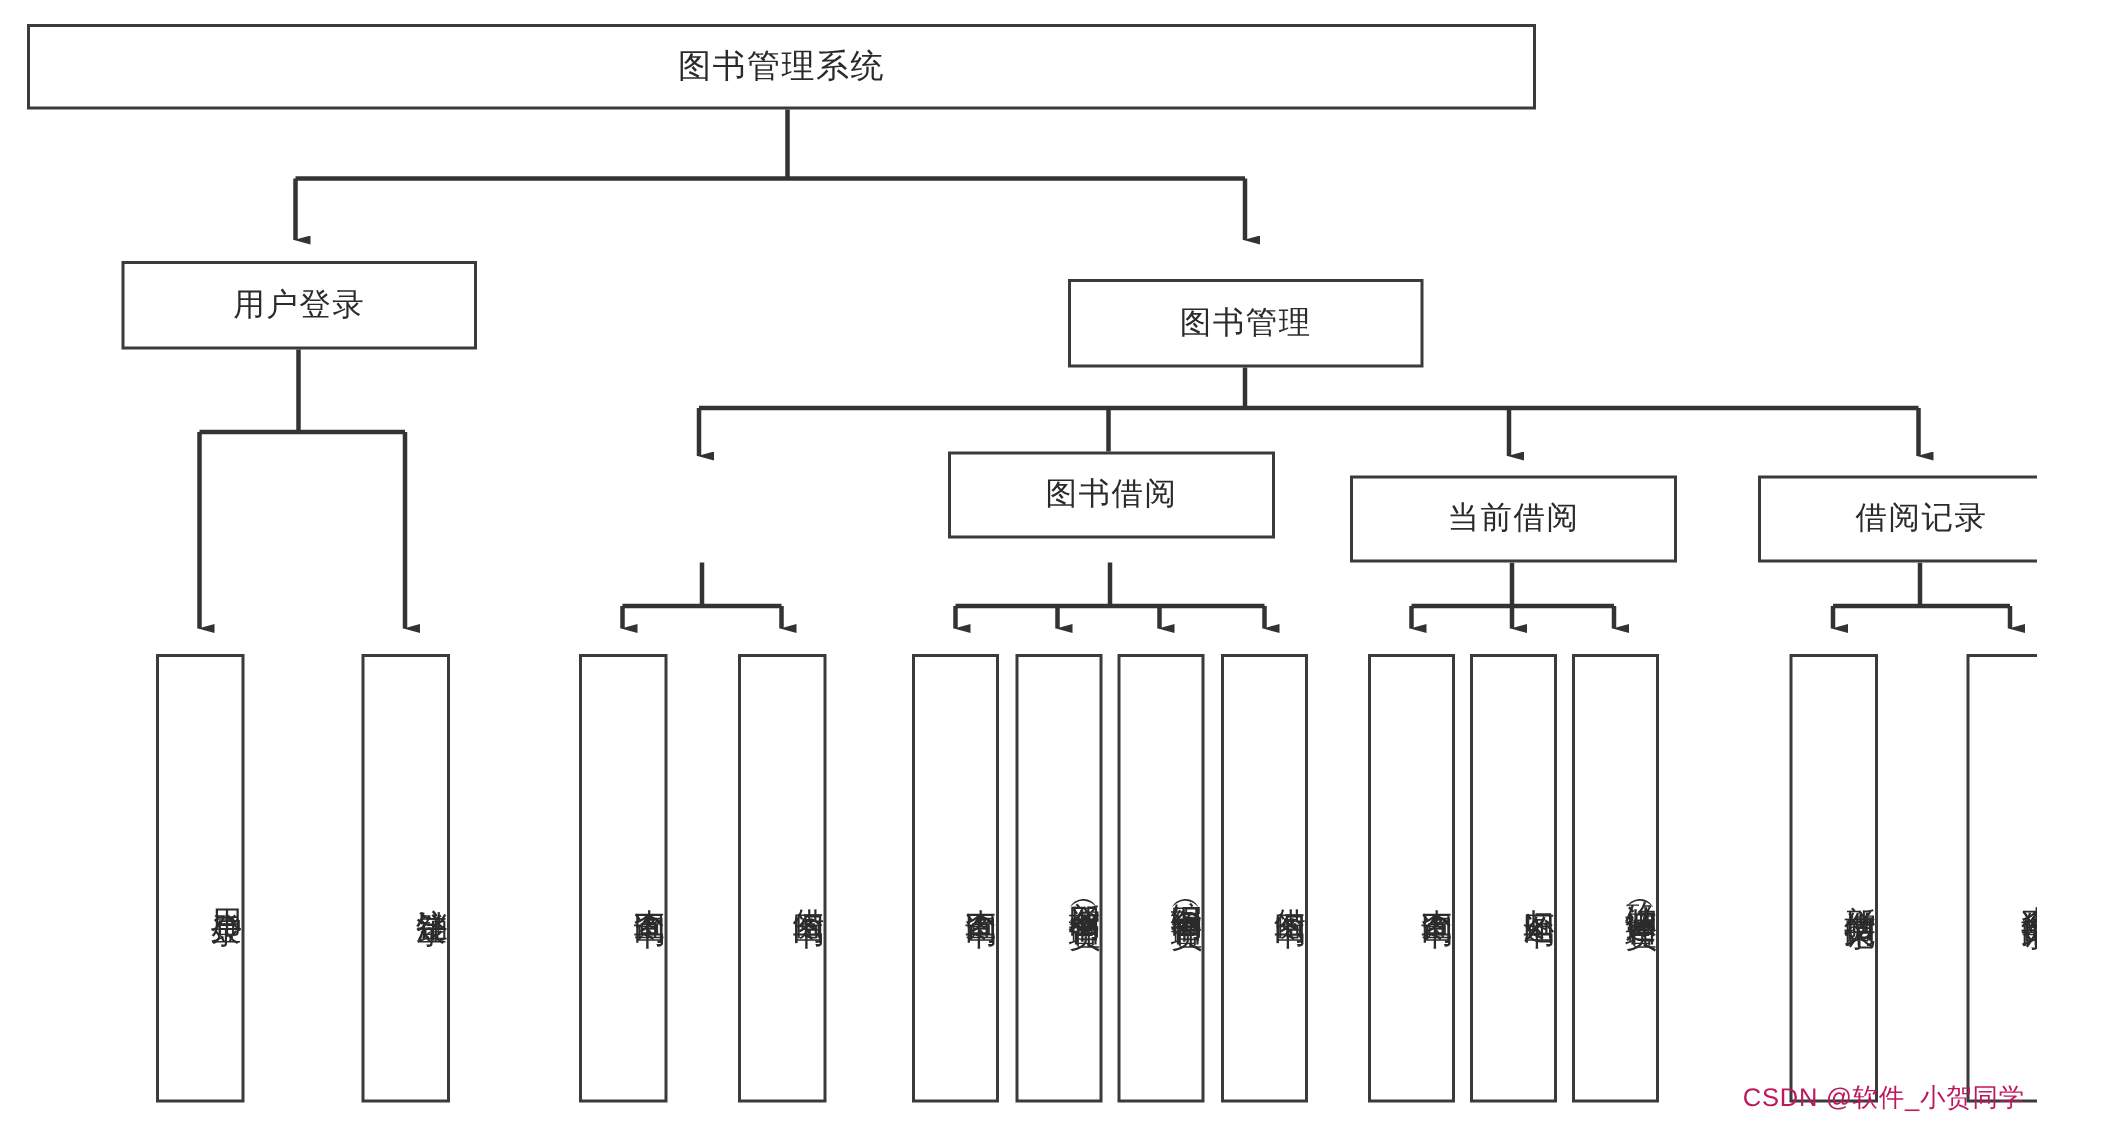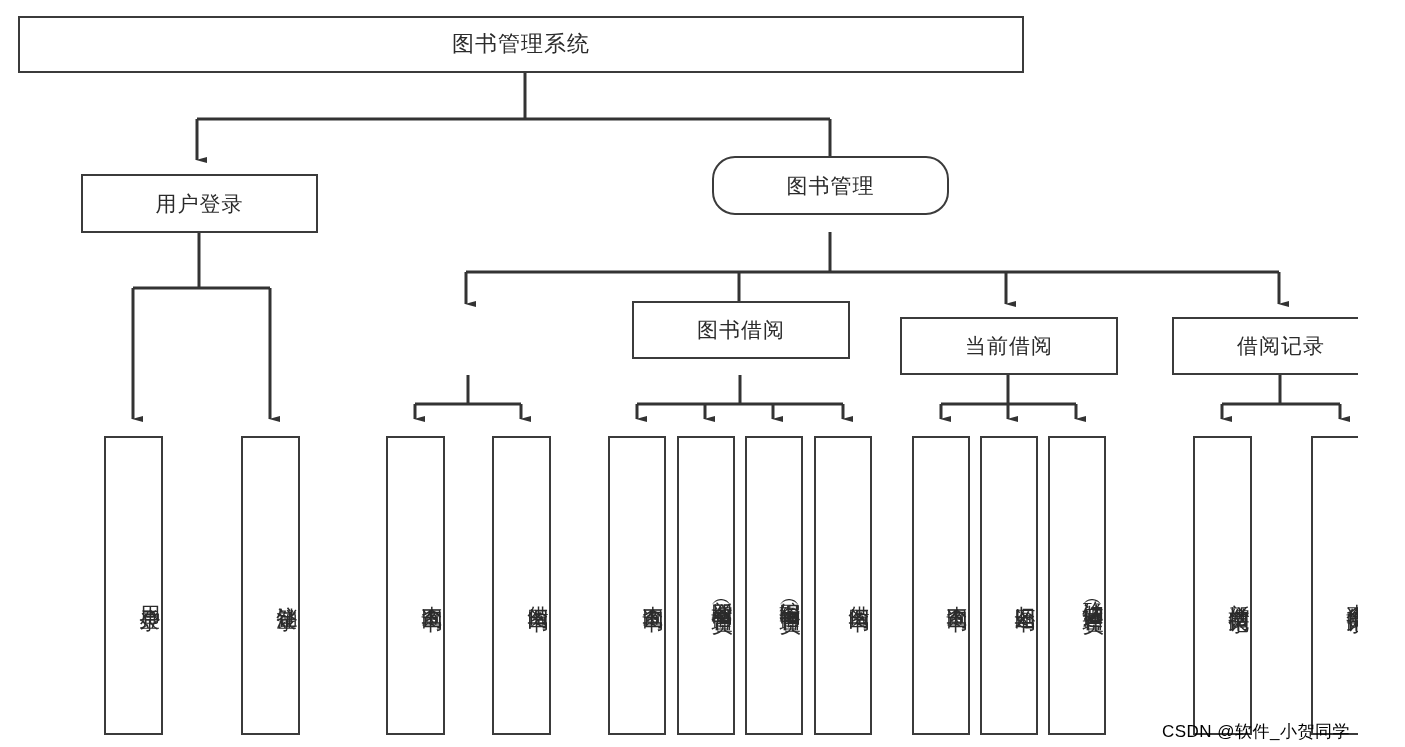--- a/index.html
+++ b/index.html
@@ -55,21 +55,21 @@
     writing-mode: vertical-rl;
     text-orientation: upright;
     display: block;
     white-space: nowrap;
   }
   .watermark {
     position: absolute;
     right: 8px;
     bottom: 4px;
     font-size: 17px;
-    color: #000000;
+    color: #be185d;
     letter-spacing: 0.5px;
     white-space: nowrap;
   }
 </style>
 </head>
 <body>
 
 <div id="canvas">
 
   <svg class="wires" viewBox="0 0 1405 747" xmlns="http://www.w3.org/2000/svg">
@@ -122,21 +122,21 @@
     </g>
   </svg>
 
   <div class="node h root" style="left:18px; top:16px; width:1006px; height:57px;">
     <span>图书管理系统</span>
   </div>
 
   <div class="node h" style="left:81px; top:174px; width:237px; height:59px;">
     <span>用户登录</span>
   </div>
-  <div class="node h" style="left:712px; top:156px; width:237px; height:59px;border-radius:23px;">
+  <div class="node h" style="left:712px; top:186px; width:237px; height:59px;">
     <span>图书管理</span>
   </div>
 
   <div class="node h" style="left:632px; top:301px; width:218px; height:58px;">
     <span>图书借阅</span>
   </div>
   <div class="node h" style="left:900px; top:317px; width:218px; height:58px;">
     <span>当前借阅</span>
   </div>
   <div class="node h" style="left:1172px; top:317px; width:218px; height:58px;">

